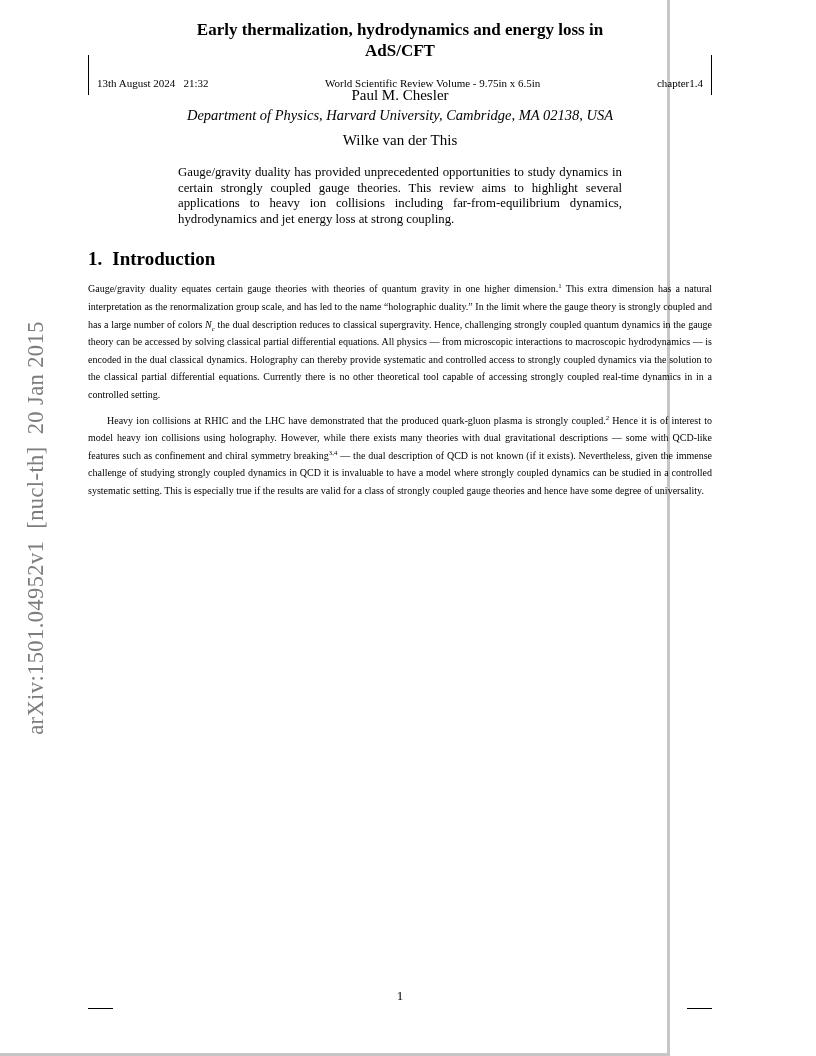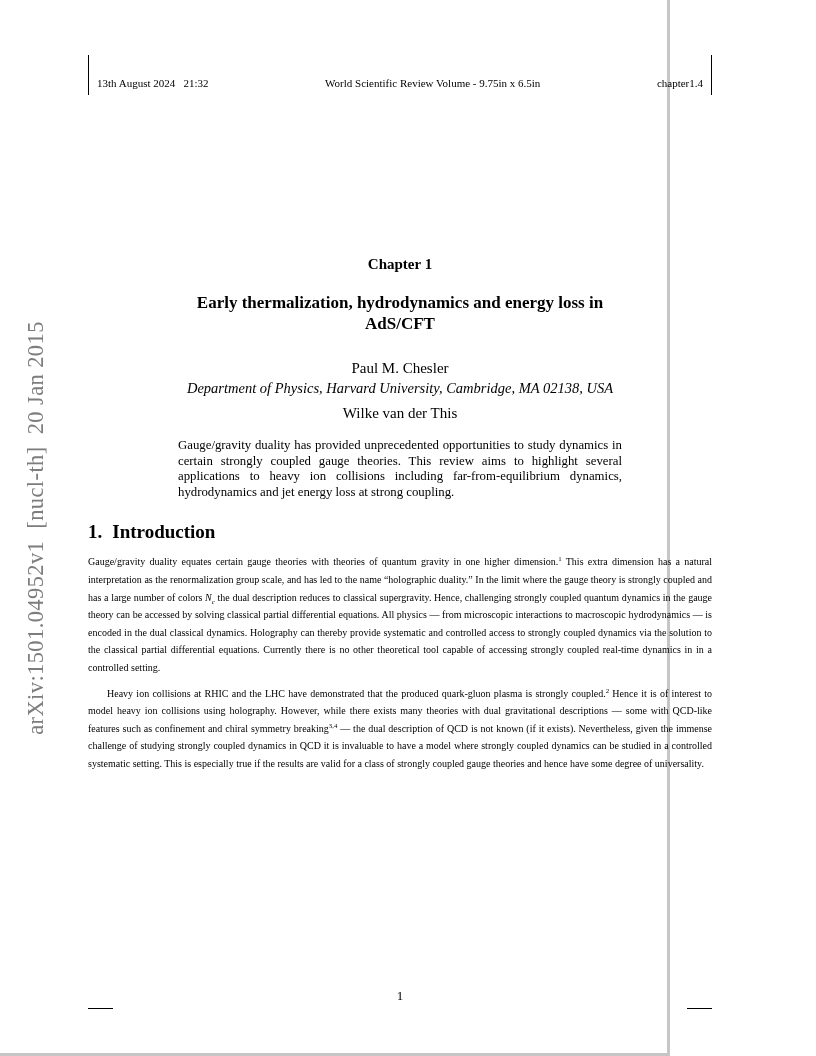--- a/index.html
+++ b/index.html
@@ -79,21 +79,20 @@
   <div class="runhead">
     <span class="left">13th August 2024   21:32</span>
     <span class="mid">World Scientific Review Volume - 9.75in x 6.5in</span>
     <span class="right">chapter1.4</span>
   </div>
 
   <div class="arxiv">arXiv:1501.04952v1  [nucl-th]  20 Jan 2015</div>
 
   <div class="content">
 
-    <div class="chapter-label">Chapter 1</div>
 
     <div class="chapter-title">
       <div>Early thermalization, hydrodynamics and energy loss in</div>
       <div>AdS/CFT</div>
     </div>
 
     <div class="author-name">Paul M. Chesler</div>
     <div class="affiliation">Department of Physics, Harvard University, Cambridge, MA 02138, USA</div>
 
     <div class="author-name second">Wilke van der This</div>

